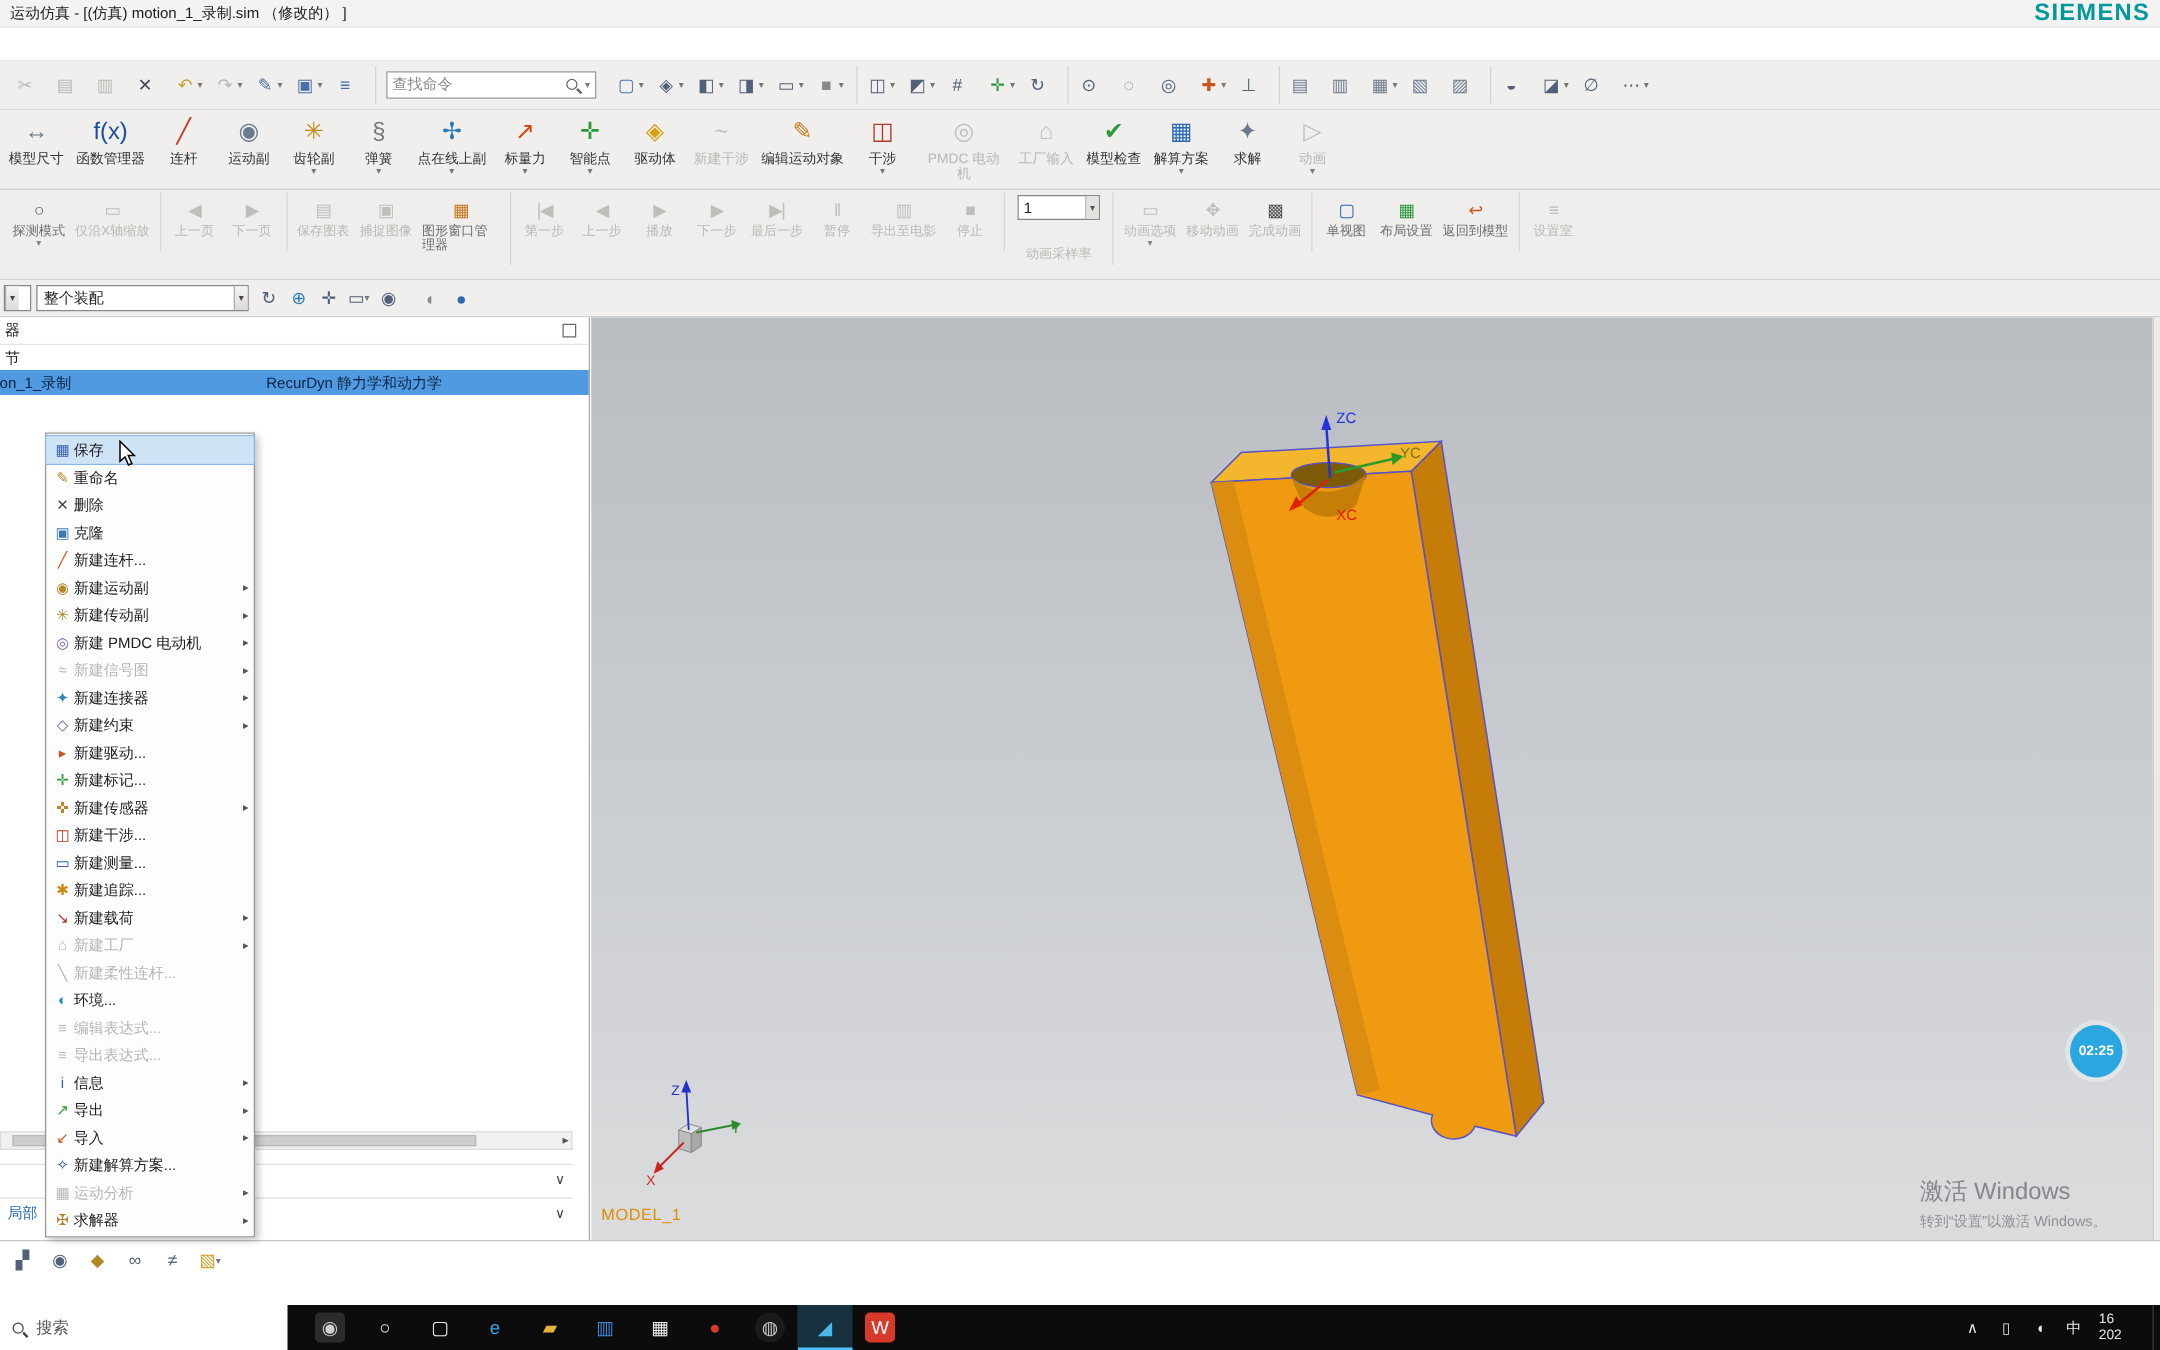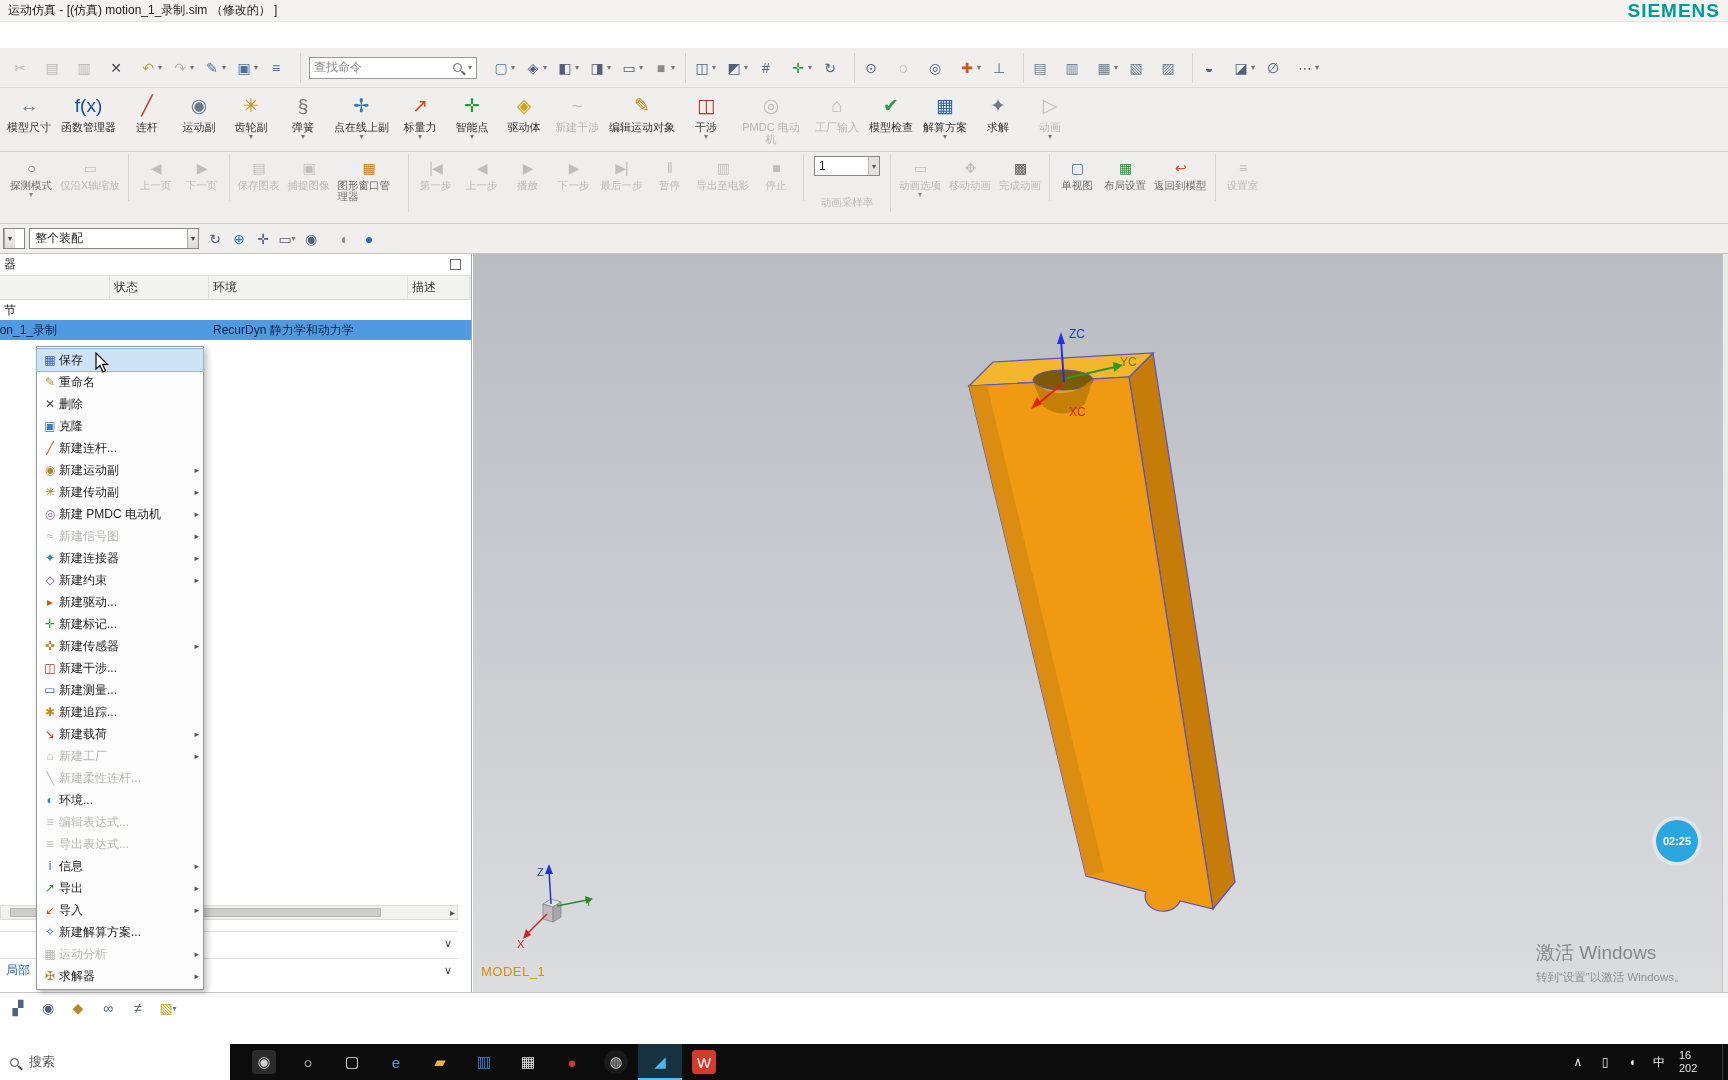--- a/index.html
+++ b/index.html
@@ -664,26 +664,20 @@
 
     </div>
   </div>
 
   <div class="main">
 
     <div class="leftpanel">
       <div class="lp-title">
         <span>器</span>
         <span class="sq"></span>
-      </div>
-      <div class="lp-cols">
-        <span class="cell c0"></span>
-        <span class="cell c1">状态</span>
-        <span class="cell c2">环境</span>
-        <span class="cell c3">描述</span>
       </div>
       <div class="lp-row">
         <span class="cell c0">节</span>
       </div>
       <div class="lp-row sel">
         <span class="cell c0">
             <span class="nm">motion_1_录制</span>
           </span>
         <span class="cell c1"></span>
         <span class="cell c2">RecurDyn 静力学和动力学</span>

